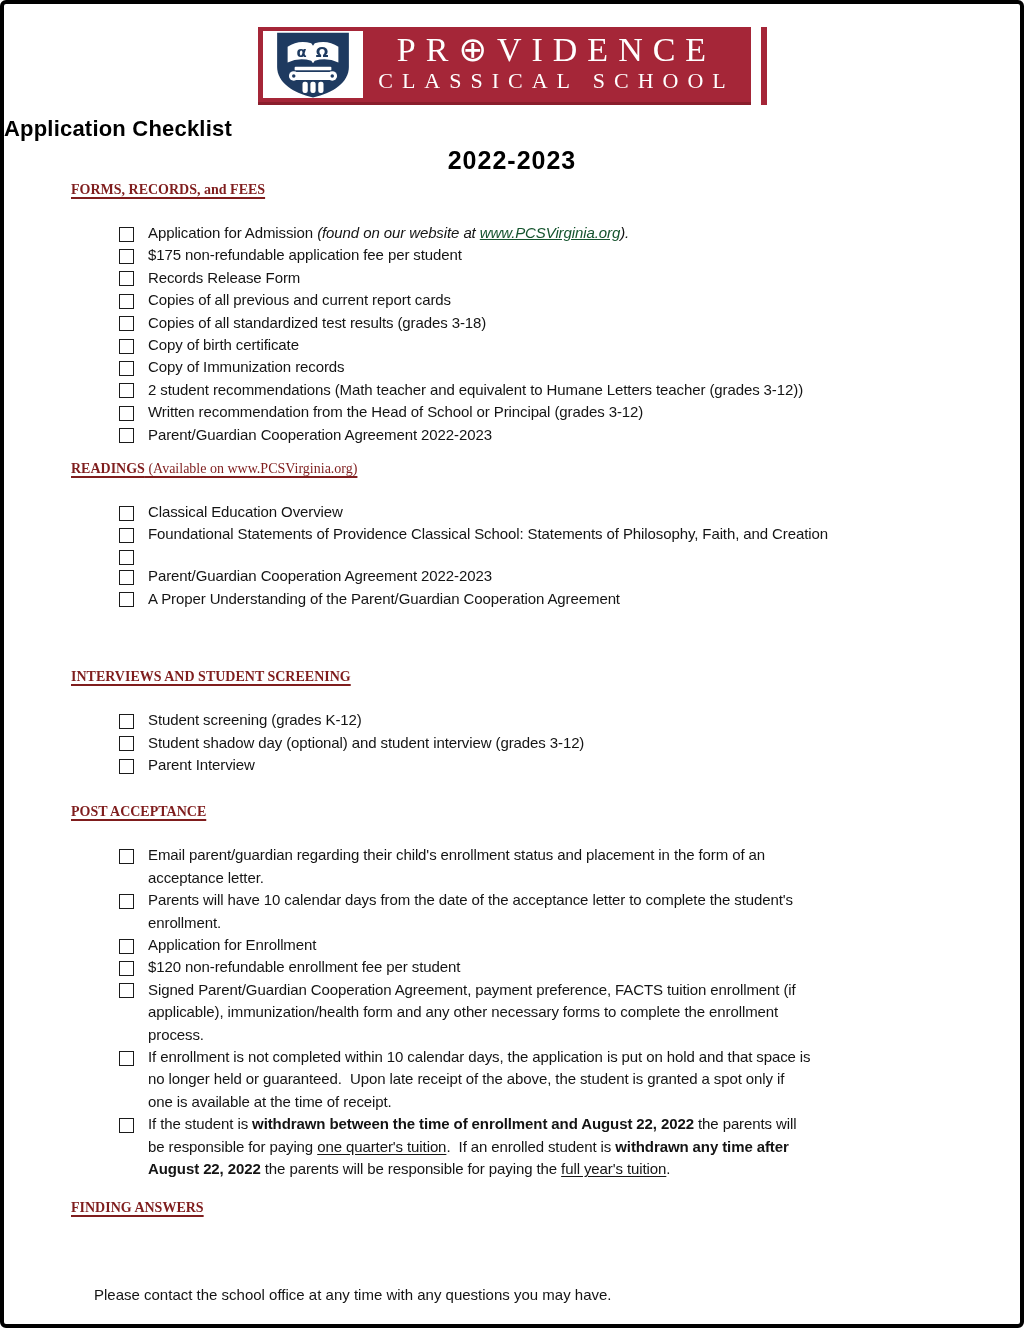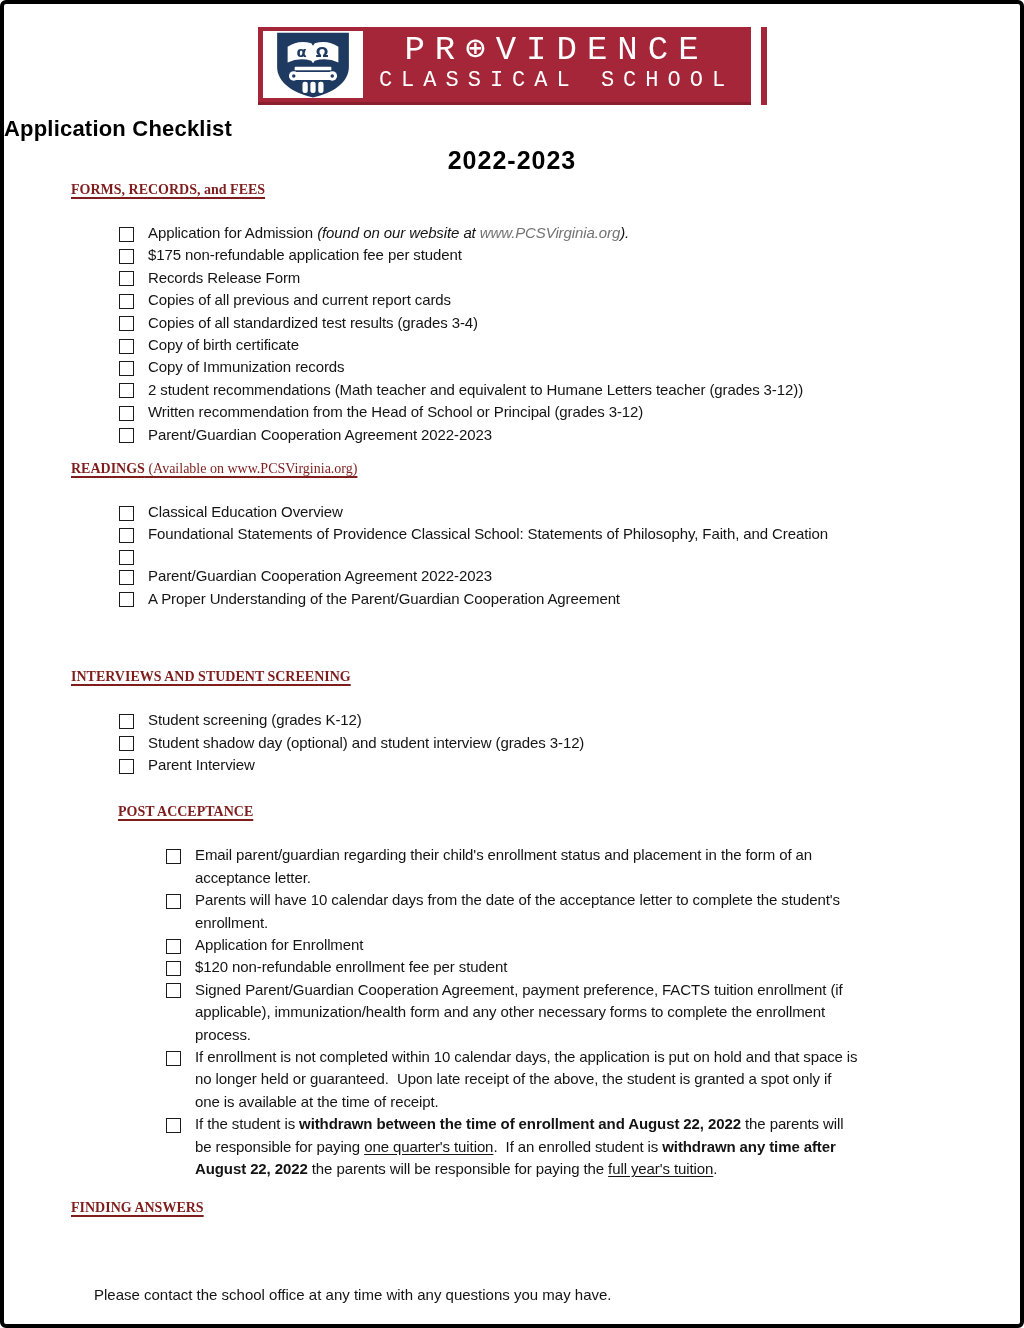--- a/index.html
+++ b/index.html
@@ -3,49 +3,49 @@
 <meta charset="utf-8">
 <style>
   html,body { margin:0; padding:0; background:#ffffff; }
   body { width:1024px; height:1328px; font-family:"Liberation Sans","DejaVu Sans",sans-serif; color:#141414; }
   .page { box-sizing:border-box; width:1024px; height:1328px; border:4px solid #000; border-radius:6px; overflow:hidden; background:#fff; }
 
   
   .logo-row { width:509px; height:78px; margin:23px auto 0 auto; display:flex; }
   .logo-banner { flex:1; background:#A52638; border-bottom:3px solid #8A1E2C; display:flex; }
   .shield-box { width:100px; margin:4px 0 4px 5px; background:#fff; display:flex; align-items:center; justify-content:center; }
-  .wordmark { flex:1; color:#fff; text-align:center; font-family:Liberation Mono, monospace; padding-top:5px; }
+  .wordmark { flex:1; color:#fff; text-align:center; font-family:Liberation Serif, serif; padding-top:5px; }
   .wm1 { font-size:34px; line-height:36px; letter-spacing:10px; white-space:nowrap; }
   .wm2 { font-size:22px; line-height:26px; letter-spacing:9px; white-space:nowrap; }
   .logo-gap { width:10px; background:#fff; }
   .logo-edge { width:6px; background:#A52638; }
   .crest-text { font-family:"DejaVu Sans",sans-serif; font-weight:bold; }
 
   
   .title { margin:10px 0 0 0; text-align:left; font-size:22px; line-height:27px; font-weight:bold; color:#000; letter-spacing:0.2px; }
   .subtitle { margin:6px 0 0 0; text-align:center; font-size:25px; line-height:24px; font-weight:bold; color:#000; letter-spacing:1px; }
 
   
   .content, .footer-sec { padding:0 64px 0 67px; }
   .sec-heading { margin:0 0 22px 0; font-size:14px; line-height:20px; font-weight:bold; color:#7f1d1d;
                  text-decoration:underline; text-decoration-thickness:1.5px; text-underline-offset:3px;font-family:Liberation Serif, serif; }
   .hd-suffix { font-weight:normal; }
   #sec-forms      { margin-top:8px; }
   #sec-readings   { margin-top:13px; }
   #sec-interviews { margin-top:57px; }
-  #sec-post       { margin-top:26px;margin-left:47px; }
+  #sec-post       { margin-top:26px; }
   .footer-sec     { margin-top:17px; }
 
   .item { display:flex; align-items:flex-start; }
   .checkbox { flex:none; width:13px; height:13px; background:#fff; border:1.5px solid #1b1b1b; margin:4.5px 14px 0 48px; }
   .item-text { font-size:15px; line-height:22.4px; color:#141414; white-space:pre; letter-spacing:-0.1px; }
   .it { font-style:italic; }
   .bd { font-weight:bold; }
   .un { text-decoration:underline; text-underline-offset:2px; }
-  a.link { color:#737373; cursor:pointer; }
+  a.link { color:#14532d; text-decoration:underline; cursor:pointer; }
 
   
   .footer-body { margin-left:23px; font-size:15px; line-height:22.4px; white-space:pre; }
   .f-intro { margin:0; }
 </style>
 </head>
 <body>
 
 <div class="page">
 
@@ -98,21 +98,21 @@
           <div class="item">
             <span class="checkbox"></span>
             <div class="item-text"><span>Records Release Form</span></div>
           </div>
           <div class="item">
             <span class="checkbox"></span>
             <div class="item-text"><span>Copies of all previous and current report cards</span></div>
           </div>
           <div class="item">
             <span class="checkbox"></span>
-            <div class="item-text"><span>Copies of all standardized test results (grades 3-4)</span></div>
+            <div class="item-text"><span>Copies of all standardized test results (grades 3-18)</span></div>
           </div>
           <div class="item">
             <span class="checkbox"></span>
             <div class="item-text"><span>Copy of birth certificate</span></div>
           </div>
           <div class="item">
             <span class="checkbox"></span>
             <div class="item-text"><span>Copy of Immunization records</span></div>
           </div>
           <div class="item">

